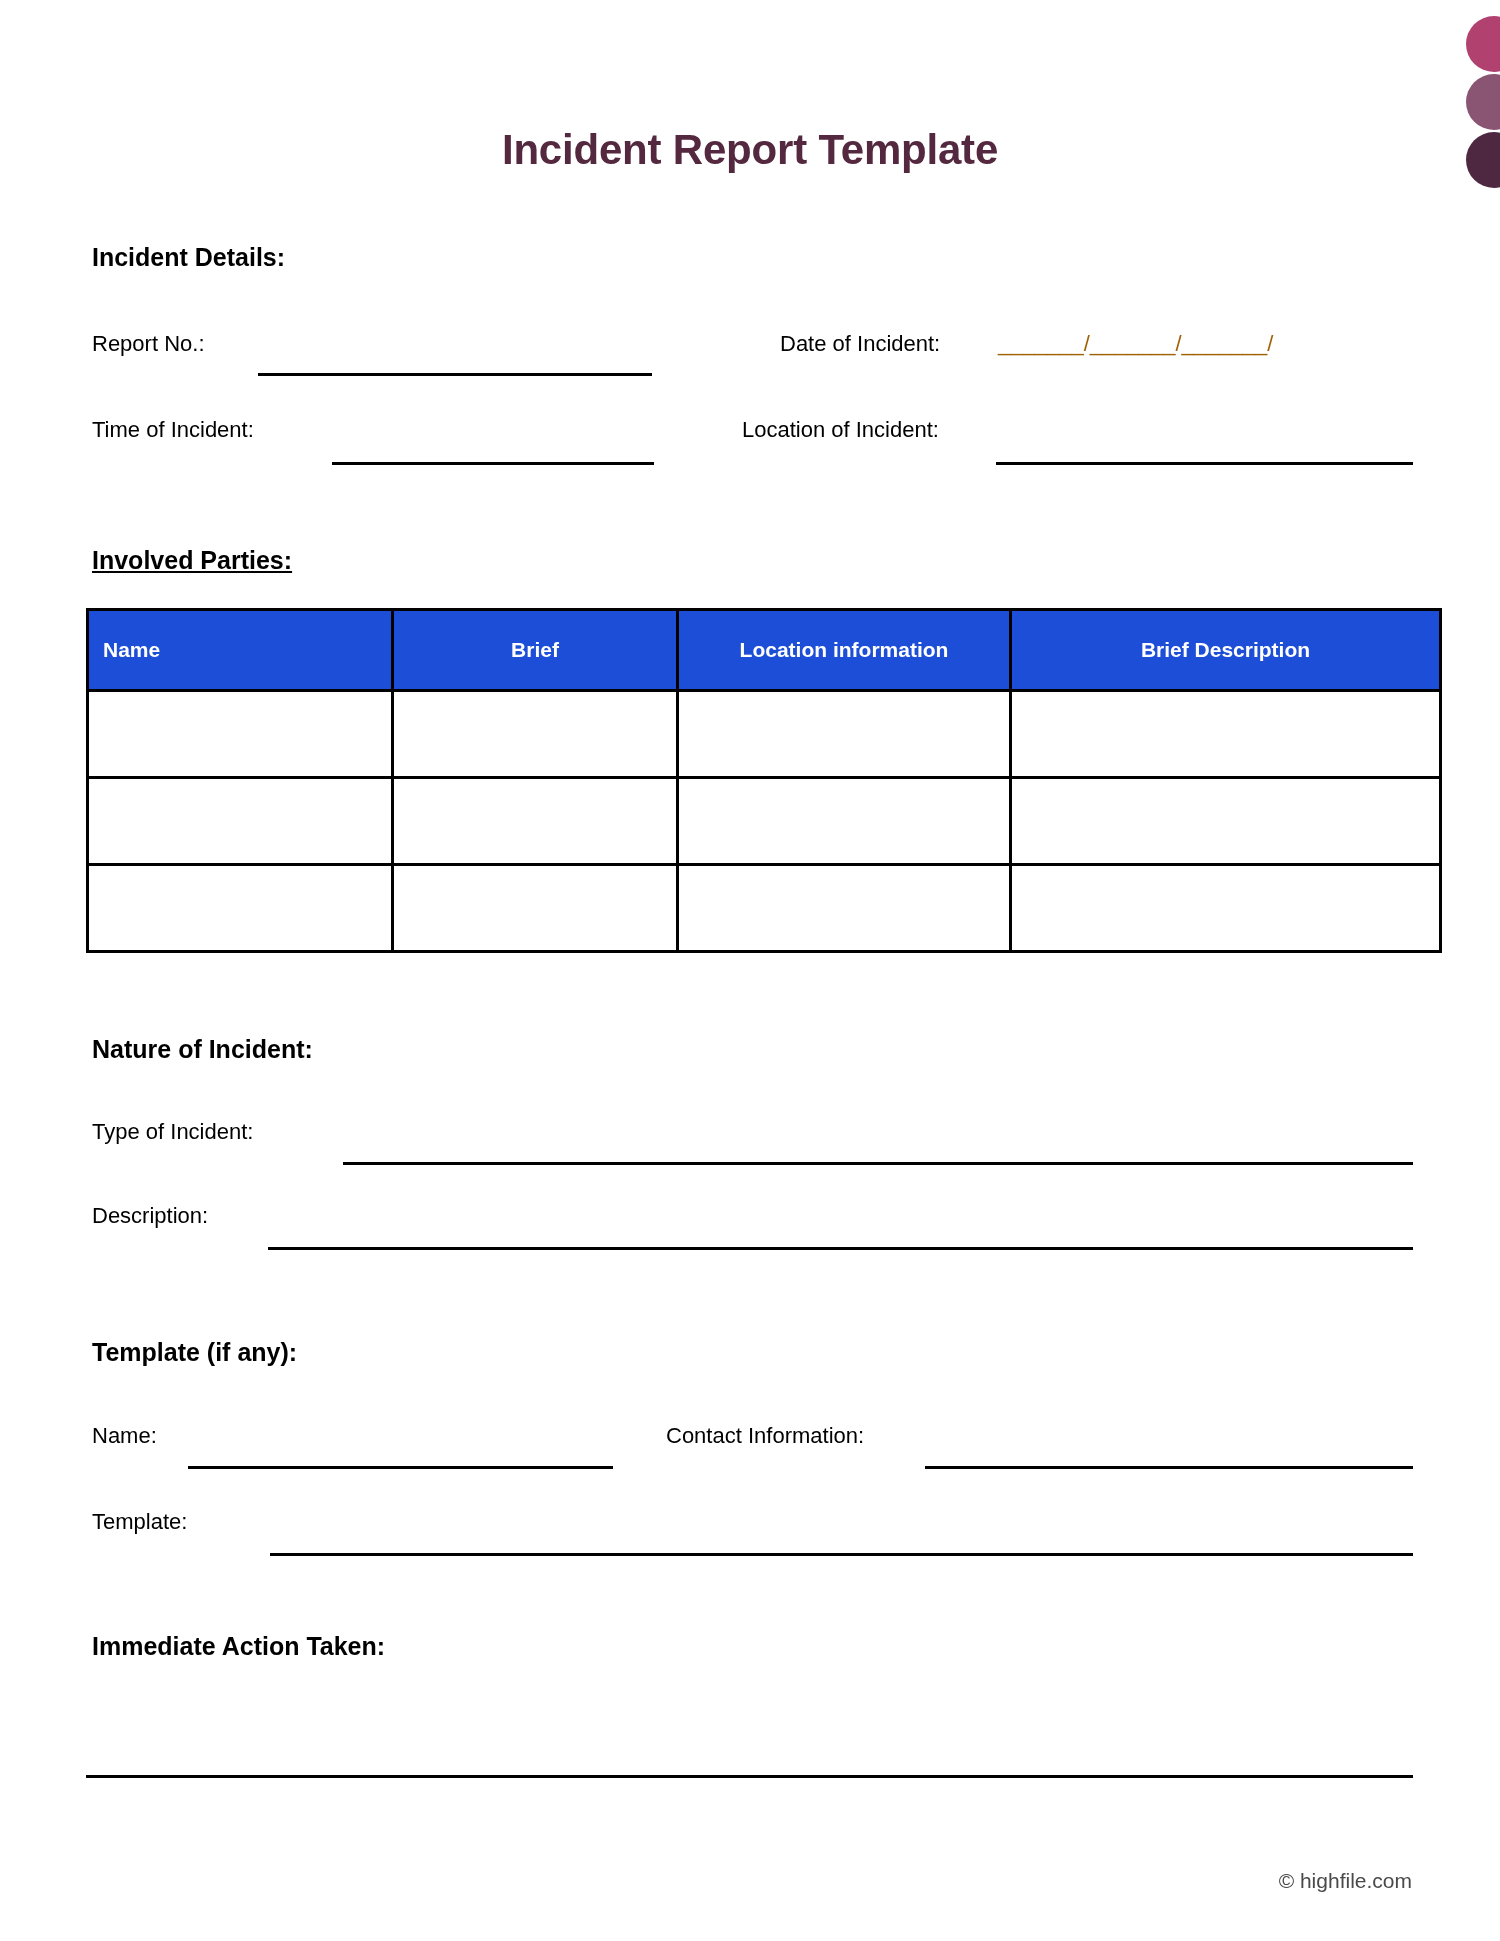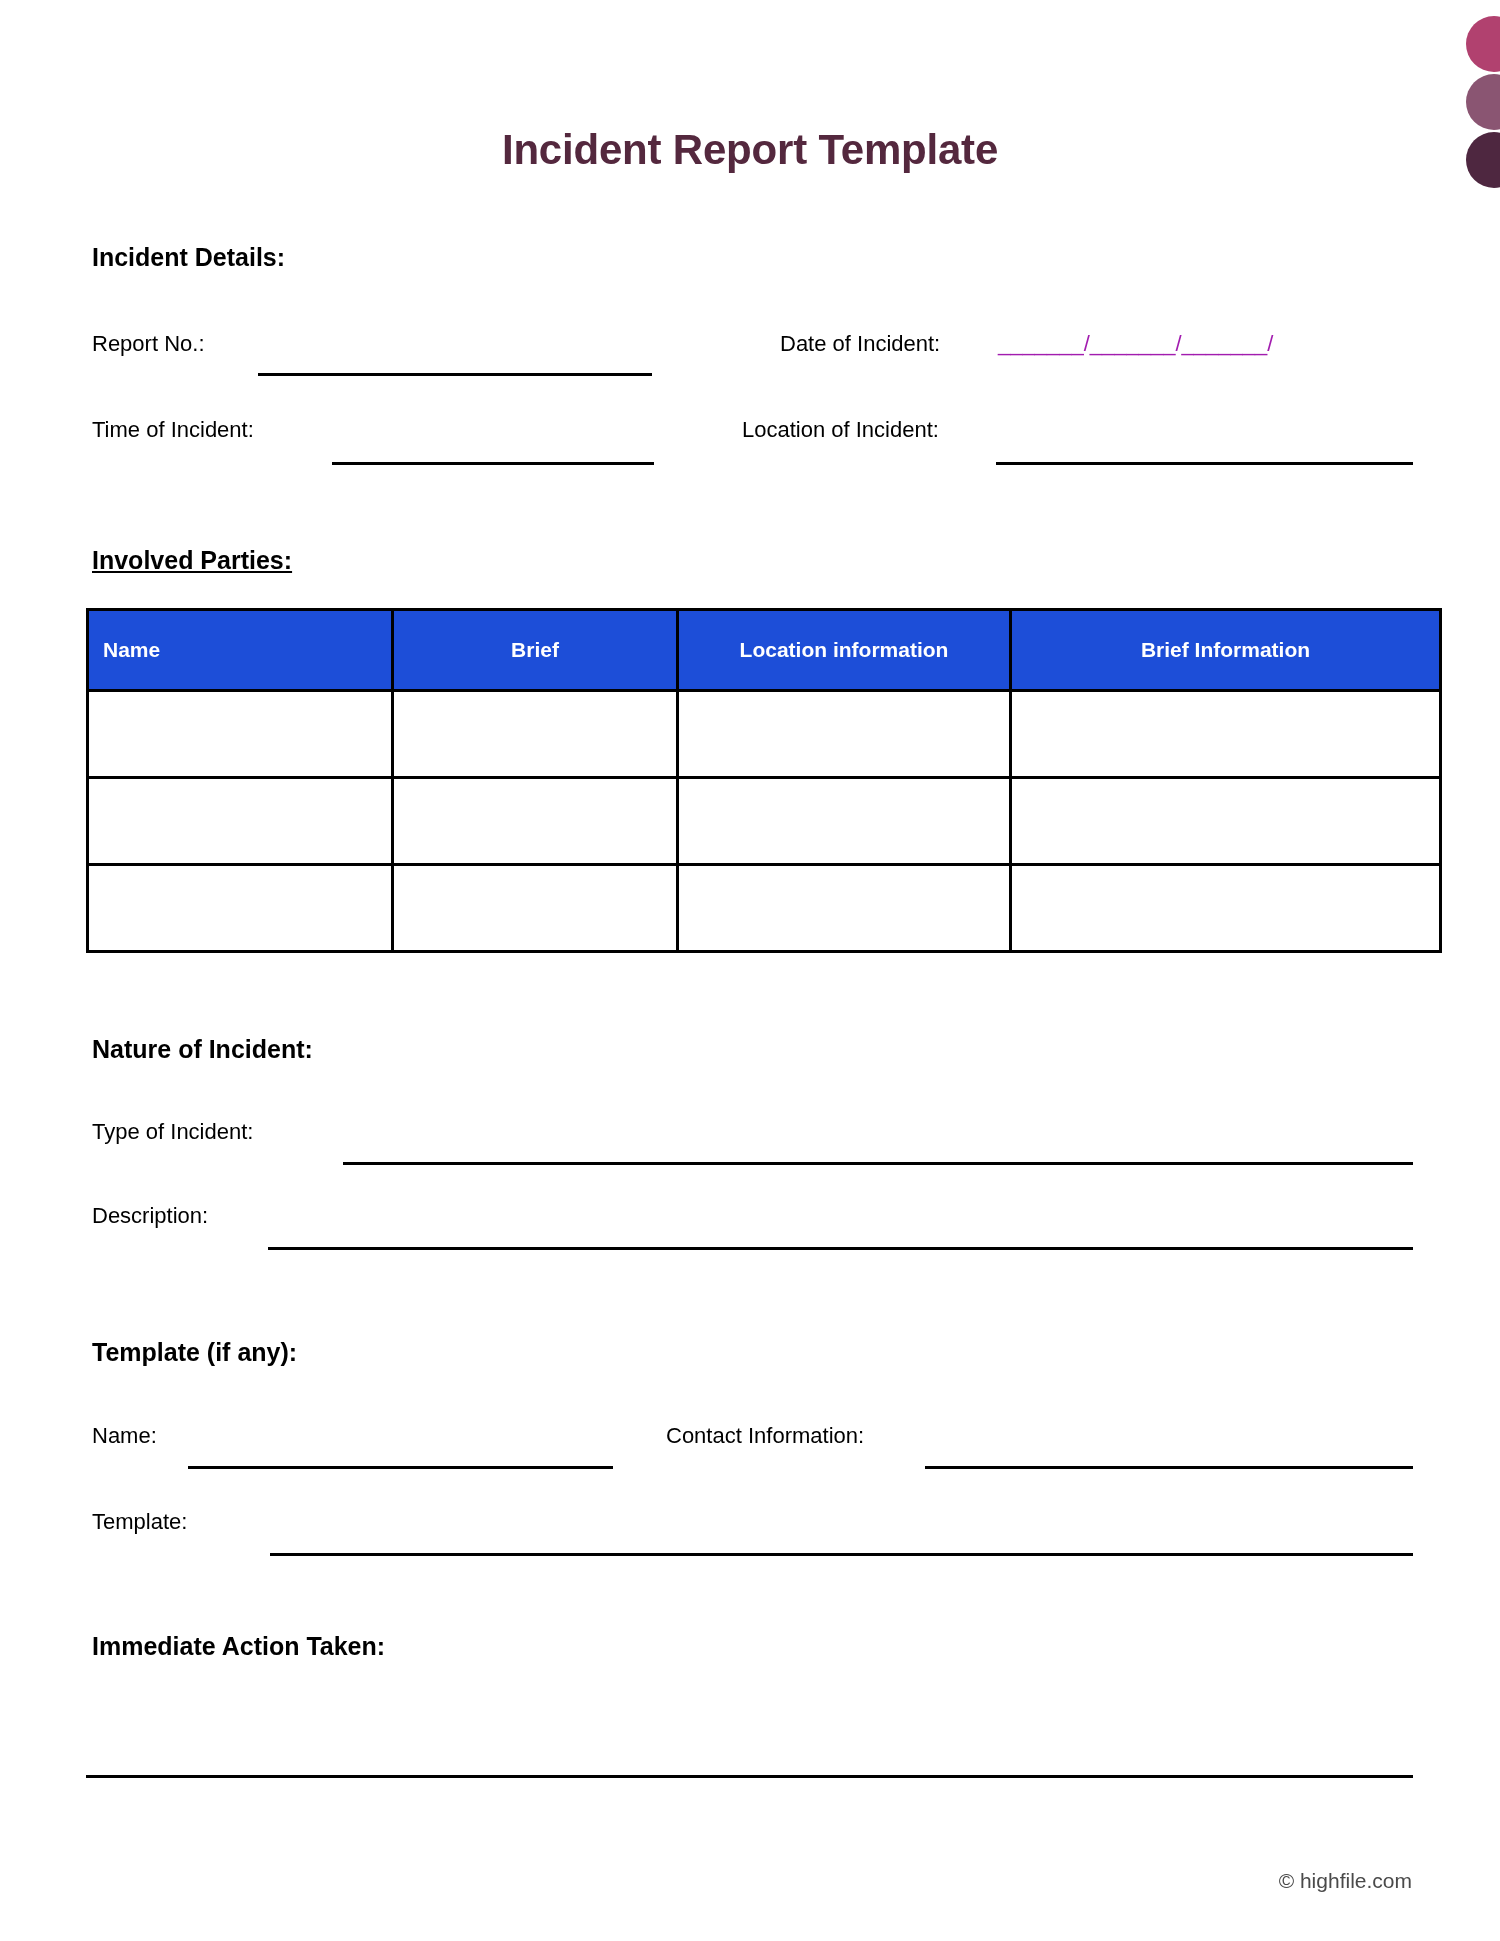--- a/index.html
+++ b/index.html
@@ -81,21 +81,21 @@
     height: 0;
     border-top: 3px solid #000000;
   }
 
   
   .date-blanks {
     position: absolute;
     font-size: 22px;
     letter-spacing: 0px;
     white-space: nowrap;
-    color: #a21caf;
+    color: #a16207;
     text-align: center;
   }
 
   
   .parties-table {
     position: absolute;
     left: 86px;
     top: 608px;
     width: 1327px;
     border-collapse: collapse;
@@ -176,21 +176,21 @@
   <div class="rule" style="left:996px; top:462px; width:417px;"></div>
 
   <div class="section-heading" style="top:546px;text-decoration:underline;">Involved Parties:</div>
 
   <table class="parties-table">
     <thead>
       <tr>
         <th class="col-w-1 col-name">Name</th>
         <th class="col-w-2 col-center">Brief</th>
         <th class="col-w-3 col-center">Location information</th>
-        <th class="col-w-4 col-center">Brief Information</th>
+        <th class="col-w-4 col-center">Brief Description</th>
       </tr>
     </thead>
     <tbody>
       <tr>
         <td></td>
         <td></td>
         <td></td>
         <td></td>
       </tr>
       <tr>

